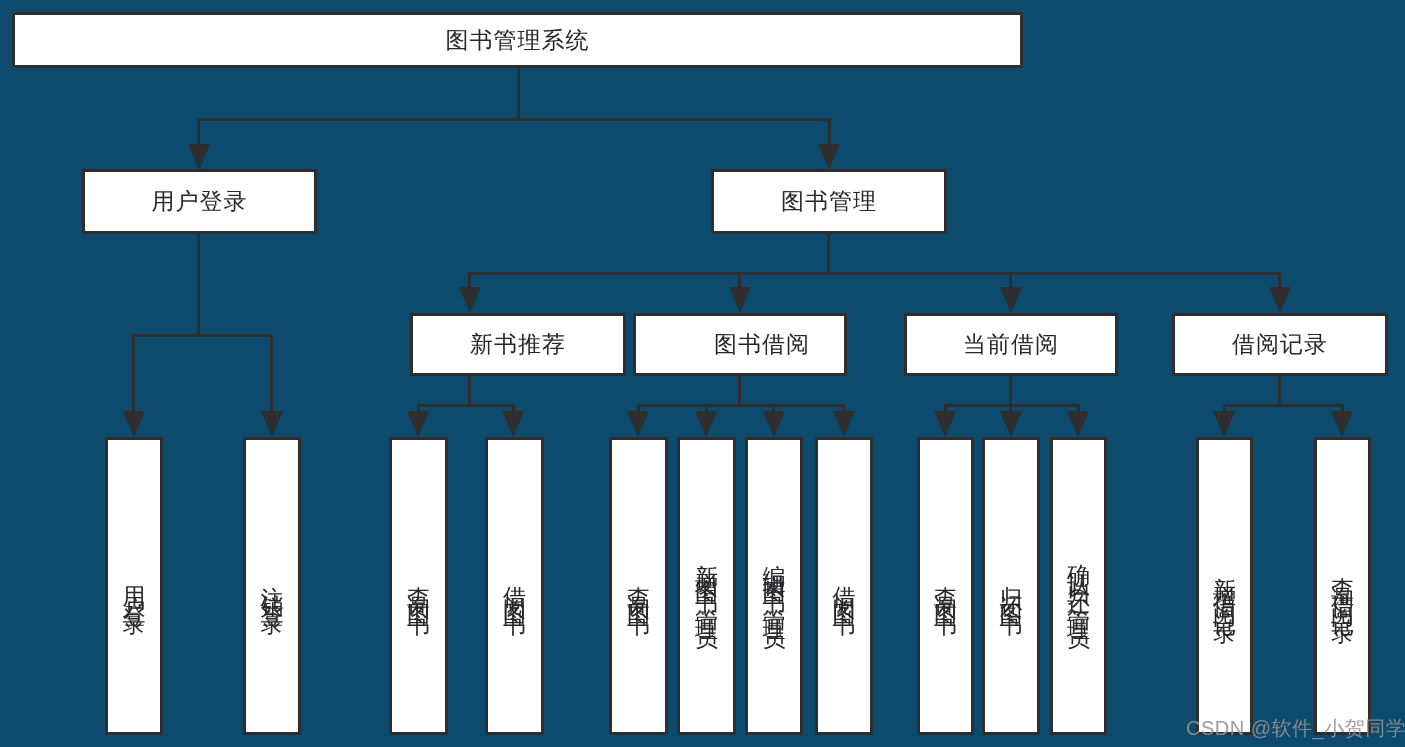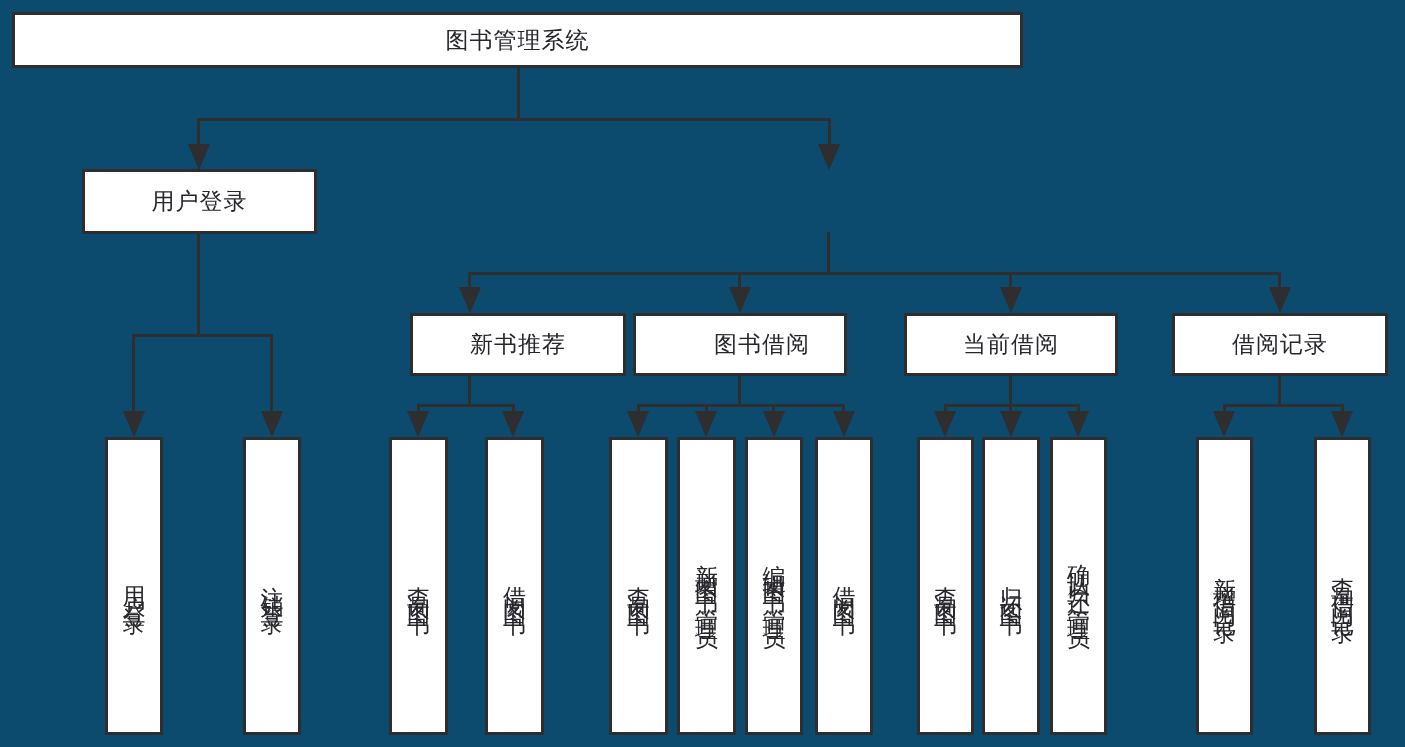--- a/index.html
+++ b/index.html
@@ -73,20 +73,23 @@
   <div class="vline" style="left:517px; top:66px; height:54px;"></div>
   <div class="hline" style="left:198px; top:118px; width:633px;"></div>
   <div class="stem" style="left:197px; top:118px; height:27px;"></div>
   <div class="stem" style="left:828px; top:118px; height:27px;"></div>
   <div class="arrow" style="left:188px; top:144px;"></div>
   <div class="arrow" style="left:818px; top:144px;"></div>
 
   <div class="box" style="left:82px; top:169px; width:235px; height:65px;">
     <span>用户登录</span>
   </div>
+  <div class="box" style="left:711px; top:169px; width:236px; height:65px;">
+    <span>图书管理</span>
+  </div>
 
   <div class="vline" style="left:197px; top:232px; height:105px;"></div>
   <div class="hline" style="left:132px; top:334px; width:141px;"></div>
   <div class="stem" style="left:132px; top:334px; height:80px;"></div>
   <div class="stem" style="left:270px; top:334px; height:80px;"></div>
   <div class="arrow" style="left:123px; top:411px;"></div>
   <div class="arrow" style="left:261px; top:411px;"></div>
 
   <div class="vline" style="left:827px; top:232px; height:43px;"></div>
   <div class="hline" style="left:469px; top:272px; width:812px;"></div>
@@ -183,14 +186,15 @@
     <span>确认归还（管理员）</span>
   </div>
 
   <div class="box vbox" style="left:1196px; top:437px; width:57px; height:298px;">
     <span>新增借阅记录</span>
   </div>
   <div class="box vbox" style="left:1314px; top:437px; width:57px; height:298px;">
     <span>查询借阅记录</span>
   </div>
 
+  <div class="watermark">CSDN @软件_小贺同学</div>
 
 </div>
 
 </body></html>

